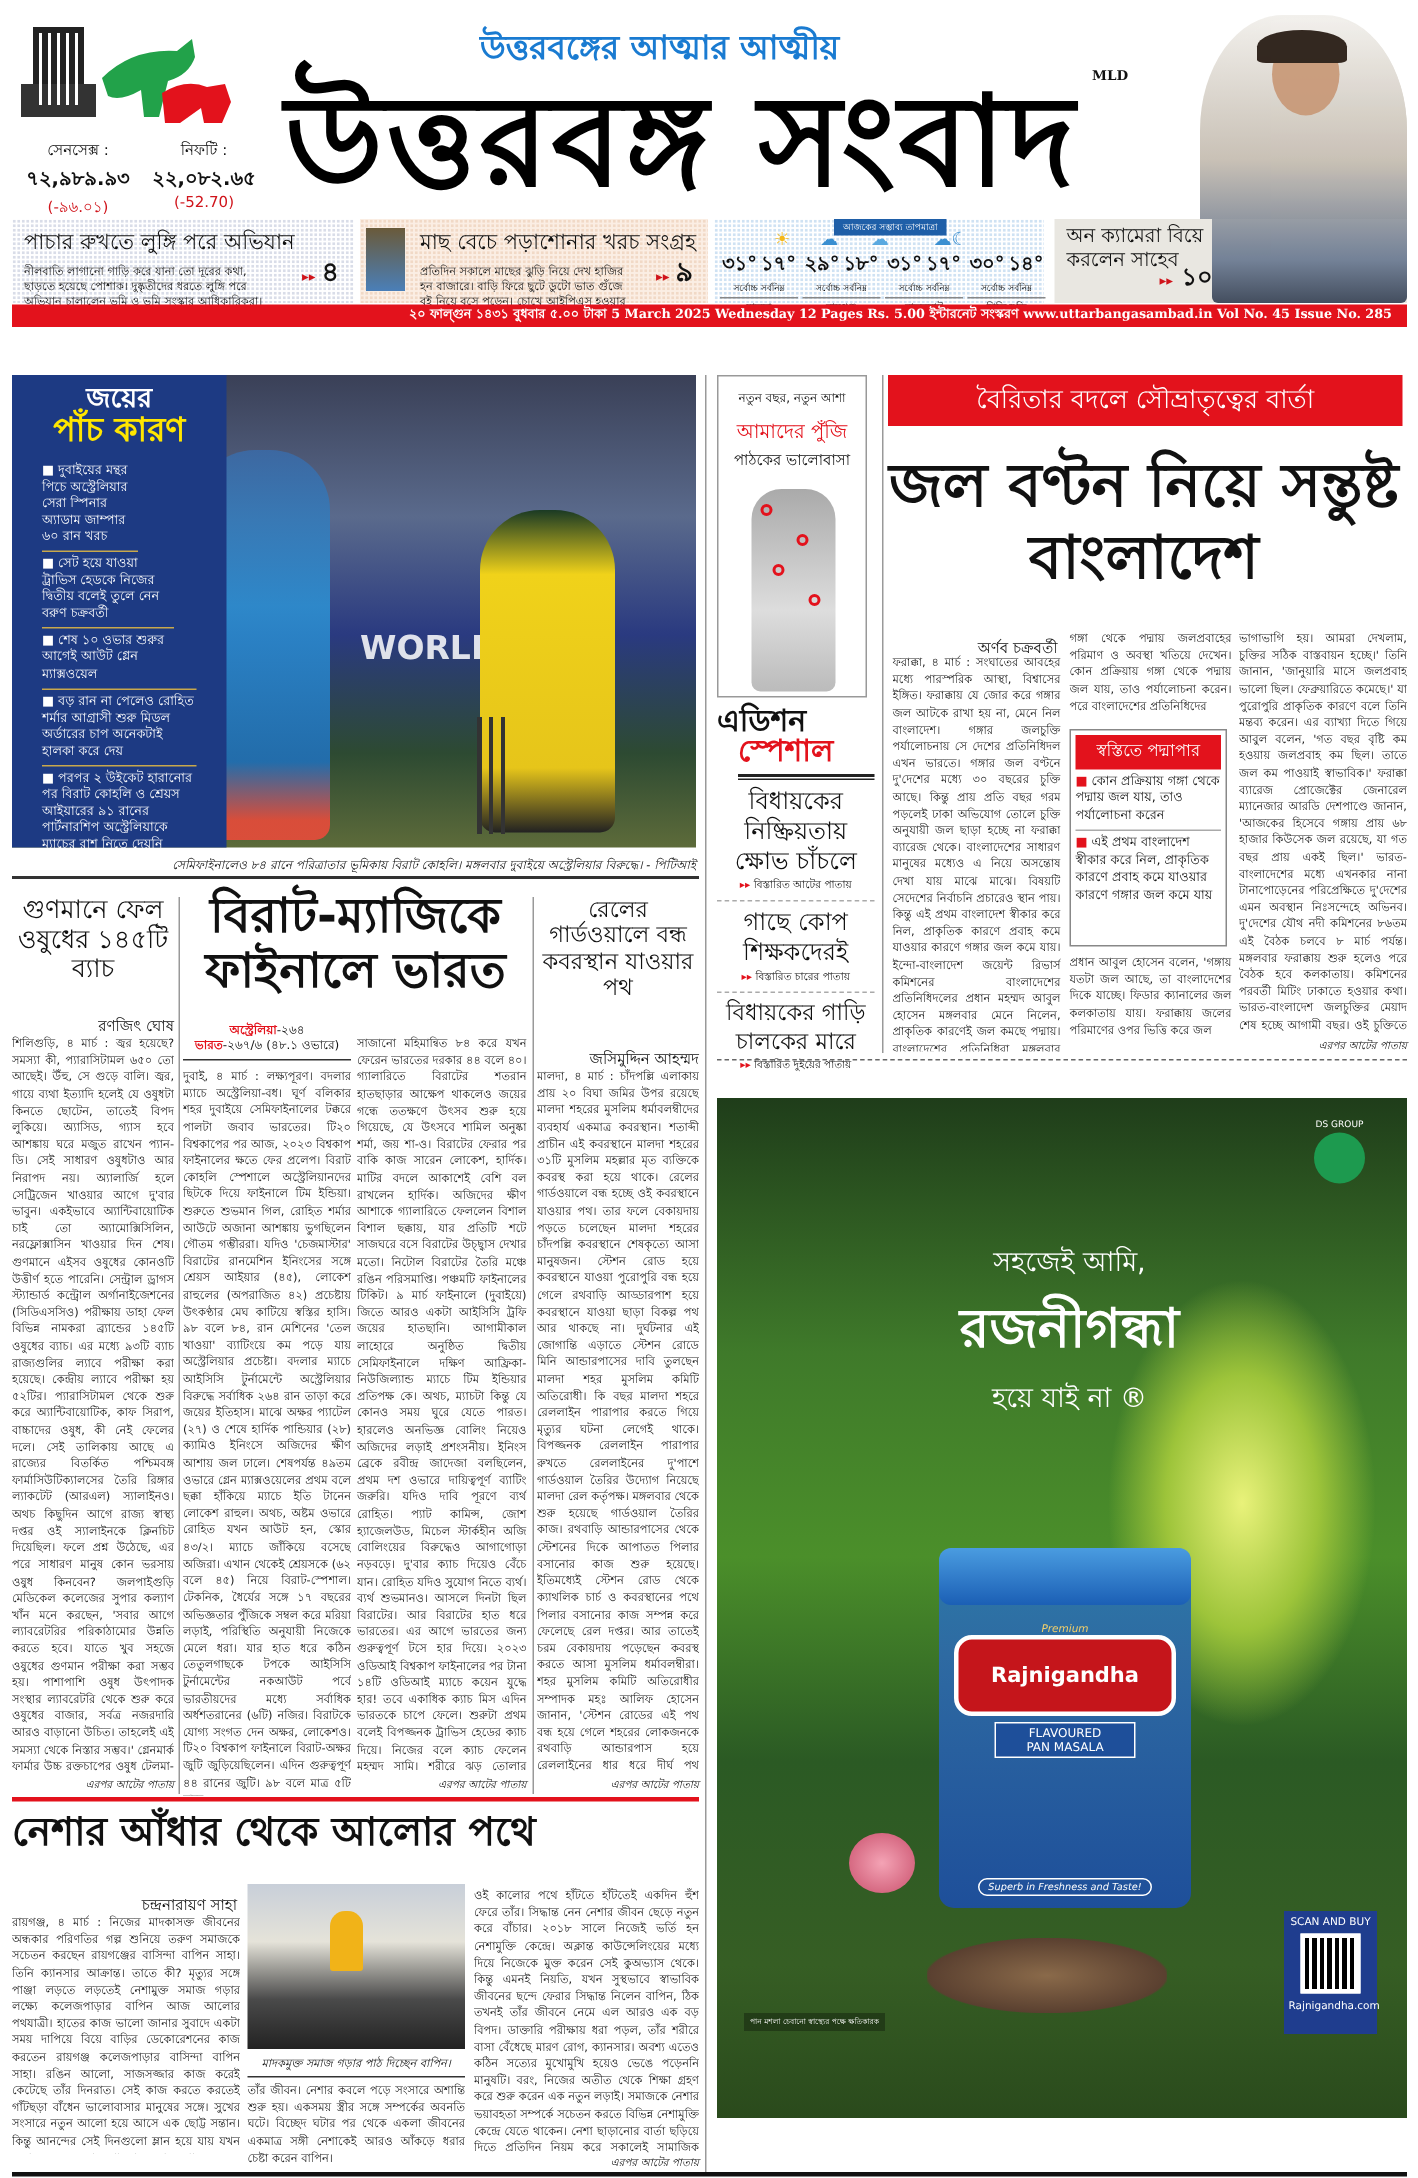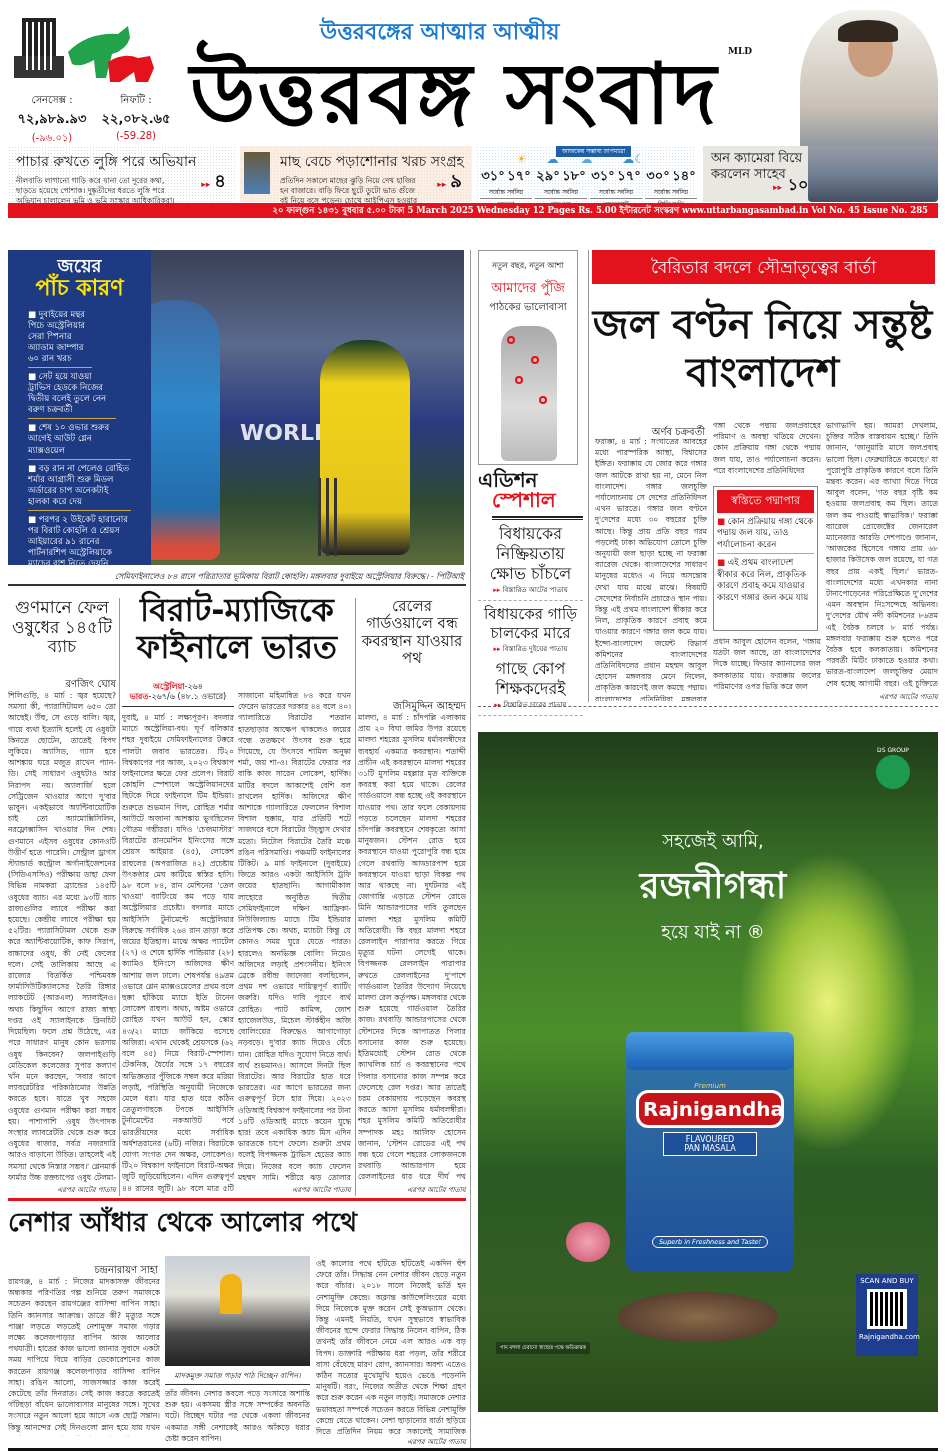--- a/index.html
+++ b/index.html
@@ -51,21 +51,21 @@
 .boxout .sq{color:#e3121c}
 .ad{left:478px;top:732px;width:460px;height:680px;background:linear-gradient(180deg,#1f3d1a 0%,#3f7a2a 25%,#4b8f2a 45%,#2b5a24 65%,#365e24 85%,#2a4a1c 100%);overflow:hidden}
 .ad .light{position:absolute;right:20px;top:120px;width:180px;height:300px;background:radial-gradient(ellipse,#e9f27a 0%,#9dc43a 40%,transparent 70%)}
 .ad .slogan{position:absolute;left:120px;top:95px;width:230px;text-align:center;color:#fff;font-family:"DejaVu Sans",sans-serif}
 .ad .s1{font-size:18px}
 .ad .s2{font-size:36px;font-weight:bold}
 .ad .s3{font-size:18px}
 .jar{position:absolute;left:148px;top:300px;width:168px;height:240px;background:linear-gradient(180deg,#2c7aa8 0%,#2e6aa2 30%,#1e4f9a 100%);border-radius:10px}
 .jar-lid{position:absolute;left:148px;top:300px;width:168px;height:38px;background:linear-gradient(180deg,#4a9ce0,#1b5fb5);border-radius:8px}
 .jar-label{position:absolute;left:158px;top:350px;width:148px;text-align:center;font-family:"DejaVu Sans",sans-serif}
-.jar-label .brand{background:#c5151b;color:#fff;font-weight:bold;font-size:20px;padding:4px;border:3px solid #fff;border-radius:12px}
+.jar-label .brand{background:#c5151b;color:#fff;font-weight:bold;font-size:14px;padding:16px;border:3px solid #fff;border-radius:12px}
 .jar-label .sub{background:#1e4f9a;color:#fff;font-size:8px;margin-top:4px;border:1px solid #fff;display:inline-block;padding:2px 20px}
 .jar-label .prem{font-size:7px;color:#f2d06b;font-style:italic}
 .jar-label .tag{font-size:6.5px;color:#fff;font-style:italic;margin-top:80px;border:1px solid #fff;border-radius:8px;display:inline-block;padding:1px 6px}
 .qr{position:absolute;right:20px;bottom:56px;width:62px;height:82px;background:#1f3d8e;color:#fff;font-family:"DejaVu Sans",sans-serif;font-size:7px;text-align:center;padding:3px}
 .qr .code{width:40px;height:40px;margin:4px auto;background:repeating-linear-gradient(90deg,#000 0 3px,#fff 3px 5px),#fff;border:3px solid #fff}
 .dslogo{position:absolute;right:28px;top:14px;color:#fff;font-size:6px;font-family:"DejaVu Sans",sans-serif;text-align:center}
 .dslogo .g{width:34px;height:34px;background:#1d9a4f;border-radius:50%;margin-top:2px}
 .disclaim{position:absolute;left:18px;bottom:58px;font-size:5px;color:#fff;font-family:"DejaVu Sans",sans-serif;background:rgba(0,0,0,.3);padding:2px 4px}
 .redline{left:8px;top:1198px;width:458px;height:3px;background:#e3121c}
 .bottomhead{left:8px;top:1208px;width:458px;font-size:26px;font-weight:bold;font-family:"DejaVu Sans",sans-serif;line-height:1.1}
@@ -91,21 +91,21 @@
   </svg>
 </div>
 <div class="abs stock" style="left:16px;top:92px;width:72px">
   <div>সেনসেক্স :</div>
   <div class="v">৭২,৯৮৯.৯৩</div>
   <div class="c">(-৯৬.০১)</div>
 </div>
 <div class="abs stock" style="left:96px;top:92px;width:80px">
   <div>নিফটি :</div>
   <div class="v">২২,০৮২.৬৫</div>
-  <div class="c">(-59.28)</div>
+  <div class="c">(-52.70)</div>
 </div>
 <div class="abs tagline">উত্তরবঙ্গের আত্মার আত্মীয়</div>
 <div class="abs masthead-title">উত্তরবঙ্গ সংবাদ</div>
 <div class="abs mld">MLD</div>
 <div class="abs actor-img"></div>
 
 <div class="abs teaser" style="left:8px;width:228px">
   <h3>পাচার রুখতে লুঙ্গি পরে অভিযান</h3>
   <p>নীলবাতি লাগানো গাড়ি করে যানা তো দূরের কথা, ছাড়তে হয়েছে পোশাক। দুষ্কৃতীদের ধরতে লুঙ্গি পরে অভিযান চালালেন ভূমি ও ভূমি সংস্কার আধিকারিকরা।</p>
   <span class="pg"><span class="arr">▸▸</span><span>৪</span></span>
@@ -201,27 +201,27 @@
 <div class="abs colrule" style="left:588px;top:250px;height:452px"></div>
 
 <div class="abs" style="left:478px;top:470px;width:105px;font-family:'DejaVu Sans',sans-serif">
   <div style="font-size:20px;font-weight:bold;line-height:1">এডিশন</div>
   <div style="font-size:20px;font-weight:bold;color:#e3121c;line-height:1;padding-left:14px">স্পেশাল</div>
   <div style="height:4px;border-top:2px solid #222;border-bottom:1px solid #222;margin:6px 0 4px 14px"></div>
   <div style="text-align:center;border-bottom:1px dashed #aaa;padding-bottom:4px">
     <div style="font-size:16px;line-height:1.25">বিধায়কের নিষ্ক্রিয়তায় ক্ষোভ চাঁচলে</div>
     <div style="font-size:7px"><span style="color:#e3121c">▸▸</span> <span>বিস্তারিত আটের পাতায়</span></div>
   </div>
+  <div style="text-align:center;border-bottom:1px dashed #aaa;padding:4px 0">
+    <div style="font-size:16px;line-height:1.25">গাছে কোপ শিক্ষকদেরই</div>
+    <div style="font-size:7px"><span style="color:#e3121c">▸▸</span> <span>বিস্তারিত চারের পাতায়</span></div>
+  </div>
   <div style="text-align:center;padding-top:4px">
     <div style="font-size:15px;line-height:1.25">বিধায়কের গাড়ি চালকের মারে</div>
     <div style="font-size:7px"><span style="color:#e3121c">▸▸</span> <span>বিস্তারিত দুইয়ের পাতায়</span></div>
-  </div>
-  <div style="text-align:center;border-bottom:1px dashed #aaa;padding:4px 0">
-    <div style="font-size:16px;line-height:1.25">গাছে কোপ শিক্ষকদেরই</div>
-    <div style="font-size:7px"><span style="color:#e3121c">▸▸</span> <span>বিস্তারিত চারের পাতায়</span></div>
   </div>
 </div>
 
 <div class="abs redhead">বৈরিতার বদলে সৌভ্রাতৃত্বের বার্তা</div>
 <div class="abs mainhead">জল বণ্টন নিয়ে সন্তুষ্ট বাংলাদেশ</div>
 <div class="abs byline" style="left:595px;top:420px;width:110px">অর্ণব চক্রবর্তী</div>
 <div class="abs body-text" style="left:595px;top:436px;width:112px;height:265px;overflow:hidden">ফরাক্কা, ৪ মার্চ : সংঘাতের আবহের মধ্যে পারস্পরিক আস্থা, বিশ্বাসের ইঙ্গিত। ফরাক্কায় যে জোর করে গঙ্গার জল আটকে রাখা হয় না, মেনে নিল বাংলাদেশ। গঙ্গার জলচুক্তি পর্যালোচনায় সে দেশের প্রতিনিধিদল এখন ভারতে। গঙ্গার জল বণ্টনে দু'দেশের মধ্যে ৩০ বছরের চুক্তি আছে। কিন্তু প্রায় প্রতি বছর গরম পড়লেই ঢাকা অভিযোগ তোলে চুক্তি অনুযায়ী জল ছাড়া হচ্ছে না ফরাক্কা ব্যারেজ থেকে। বাংলাদেশের সাধারণ মানুষের মধ্যেও এ নিয়ে অসন্তোষ দেখা যায় মাঝে মাঝে। বিষয়টি সেদেশের নির্বাচনি প্রচারেও স্থান পায়। কিন্তু এই প্রথম বাংলাদেশ স্বীকার করে নিল, প্রাকৃতিক কারণে প্রবাহ কমে যাওয়ার কারণে গঙ্গার জল কমে যায়। ইন্দো-বাংলাদেশ জয়েন্ট রিভার্স কমিশনের বাংলাদেশের প্রতিনিধিদলের প্রধান মহম্মদ আবুল হোসেন মঙ্গলবার মেনে নিলেন, প্রাকৃতিক কারণেই জল কমছে পদ্মায়। বাংলাদেশের প্রতিনিধিরা মঙ্গলবার ফরাক্কা ব্যারেজে এসে</div>
 <div class="abs body-text" style="left:713px;top:420px;width:108px;height:62px;overflow:hidden">গঙ্গা থেকে পদ্মায় জলপ্রবাহের পরিমাণ ও অবস্থা খতিয়ে দেখেন। কোন প্রক্রিয়ায় গঙ্গা থেকে পদ্মায় জল যায়, তাও পর্যালোচনা করেন। পরে বাংলাদেশের প্রতিনিধিদের</div>
 <div class="abs boxout">
   <div class="bh">স্বস্তিতে পদ্মাপার</div>

